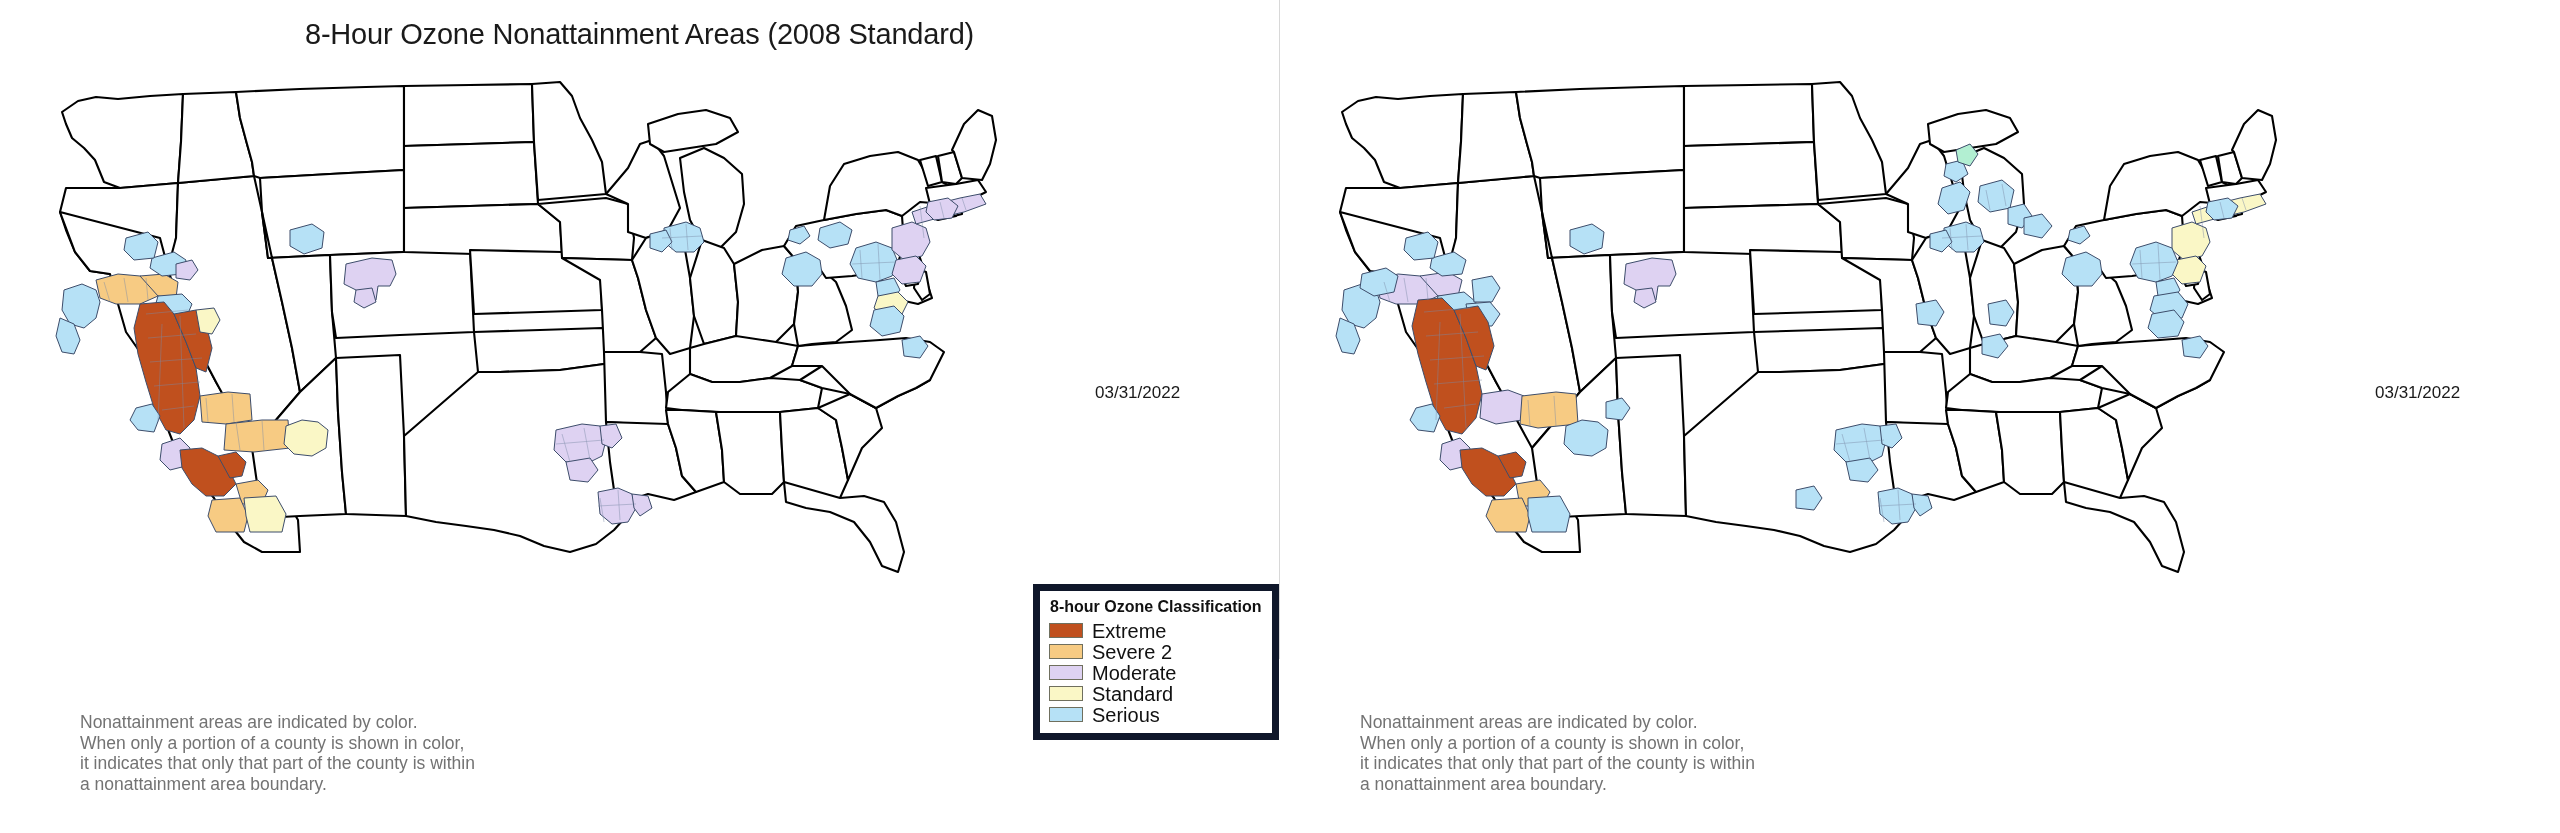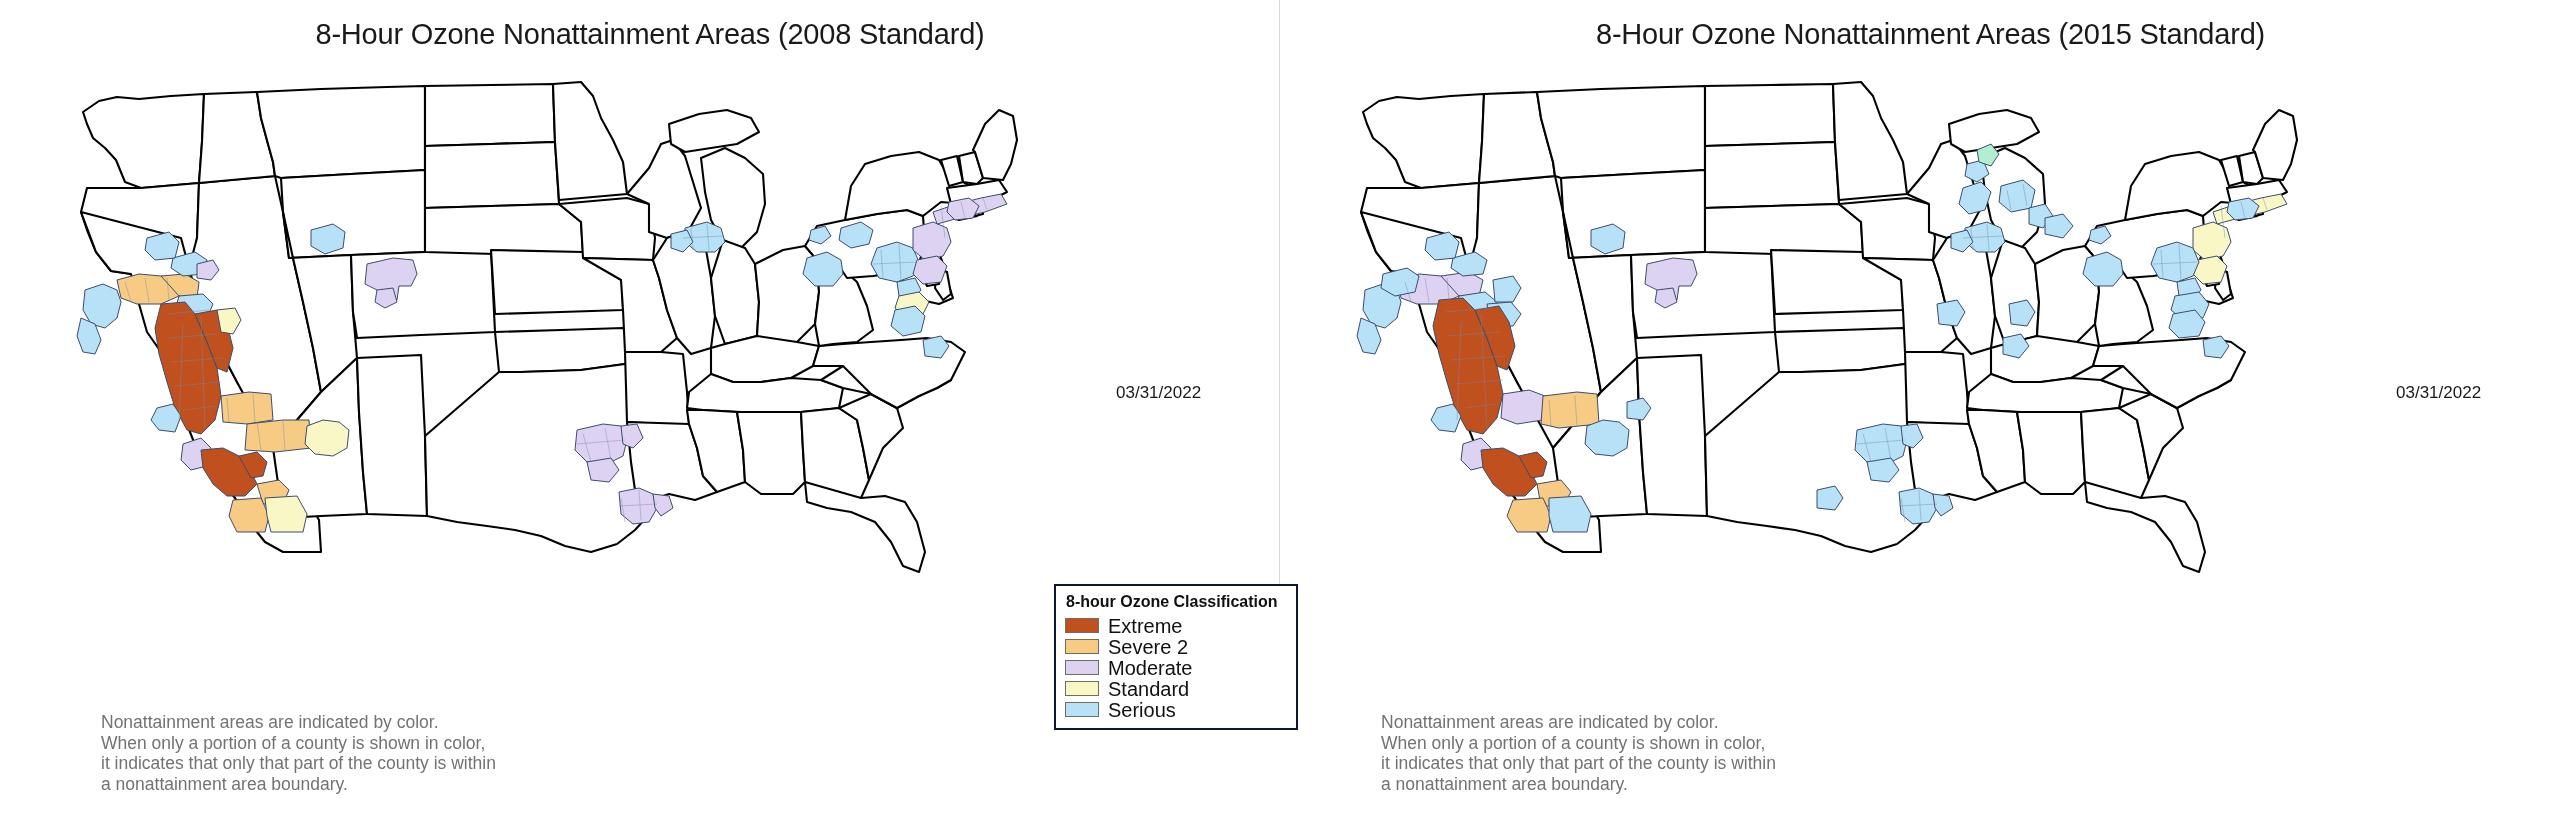--- a/index.html
+++ b/index.html
@@ -3,39 +3,39 @@
 <meta charset="utf-8">
 <title>8-Hour Ozone Nonattainment Areas</title>
 <style>
   html,body{margin:0;padding:0;background:#ffffff;}
   body{
     width:2560px;height:833px;
     font-family:"Liberation Sans","DejaVu Sans",sans-serif;
     overflow:hidden;position:relative;
   }
   .sheet{width:2560px;height:833px;display:flex;position:relative;background:#fff;}
-  .panel{width:1280px;height:659px;position:relative;box-sizing:border-box;margin-left:21px;}
+  .panel{width:1280px;height:659px;position:relative;box-sizing:border-box;}
   .panel.left{border-right:1px solid #d8d8d8;}
   .panel-title{
     position:absolute;top:18px;left:0;width:100%;
     text-align:center;font-size:29px;color:#1a1a1a;
     letter-spacing:-0.2px;font-weight:400;
     font-family:"Liberation Sans","DejaVu Sans",sans-serif;
   }
   .map-stage{position:absolute;top:52px;left:0;width:1280px;height:560px;}
   .map-stage svg{display:block;width:100%;height:100%;}
   .date-stamp{
     position:absolute;font-size:17px;color:#1a1a1a;
     white-space:nowrap;
   }
   .legend{
     position:absolute;
-    border:2px solid #0f172a;
+    border:7px solid #0f172a;
     background:#ffffff;
-    padding:7px 18px 8px 9px;
+    padding:7px 10px 8px 9px;
     box-sizing:border-box;
   }
   .legend-title{
     font-size:16px;font-weight:bold;color:#111;
     margin:0 0 4px 1px;white-space:nowrap;
   }
   .legend-row{display:flex;align-items:center;height:21px;}
   .legend-swatch{
     width:34px;height:15px;border:1px solid #6f6f5e;
     margin-right:9px;flex:0 0 auto;box-sizing:border-box;
@@ -275,21 +275,20 @@
     </div>
 
     <div class="footnote" style="left:80px;top:712px;width:520px;">Nonattainment areas are indicated by color.
 When only a portion of a county is shown in color,
 it indicates that only that part of the county is within
 a nonattainment area boundary.</div>
   </div>
 
   <div class="panel right">
 
-    <div class="panel-title">8-Hour Ozone Nonattainment Areas (2015 Standard)</div>
 
     <div class="map-stage">
       <svg viewBox="0 0 1280 560" preserveAspectRatio="xMidYMid meet">
 
         <g fill="#ffffff" stroke="#000000" stroke-width="2.1" stroke-linejoin="round">
           <path d="M62 60 L78 49 L96 45 L118 47 L150 44 L183 42 L181 90 L178 131 L120 136 L104 130 L95 108 L84 96 L72 86 L66 72 Z"></path>
           <path d="M66 136 L120 136 L178 131 L176 186 L172 216 L110 222 L90 219 L75 200 L66 178 L60 160 Z"></path>
           <path d="M60 160 L75 200 L90 219 L110 222 L118 252 L126 280 L140 300 L152 330 L162 362 L176 398 L196 424 L214 446 L228 470 L244 490 L262 500 L300 500 L298 468 L282 440 L262 408 L240 372 L216 330 L196 292 L178 252 L168 216 L160 186 Z"></path>
           <path d="M178 131 L254 124 L262 160 L272 206 L282 250 L292 296 L300 340 L252 396 L216 330 L196 292 L178 252 L168 216 L176 186 Z"></path>
           <path d="M183 42 L236 40 L240 66 L247 92 L252 110 L254 124 L178 131 L181 90 Z"></path>

